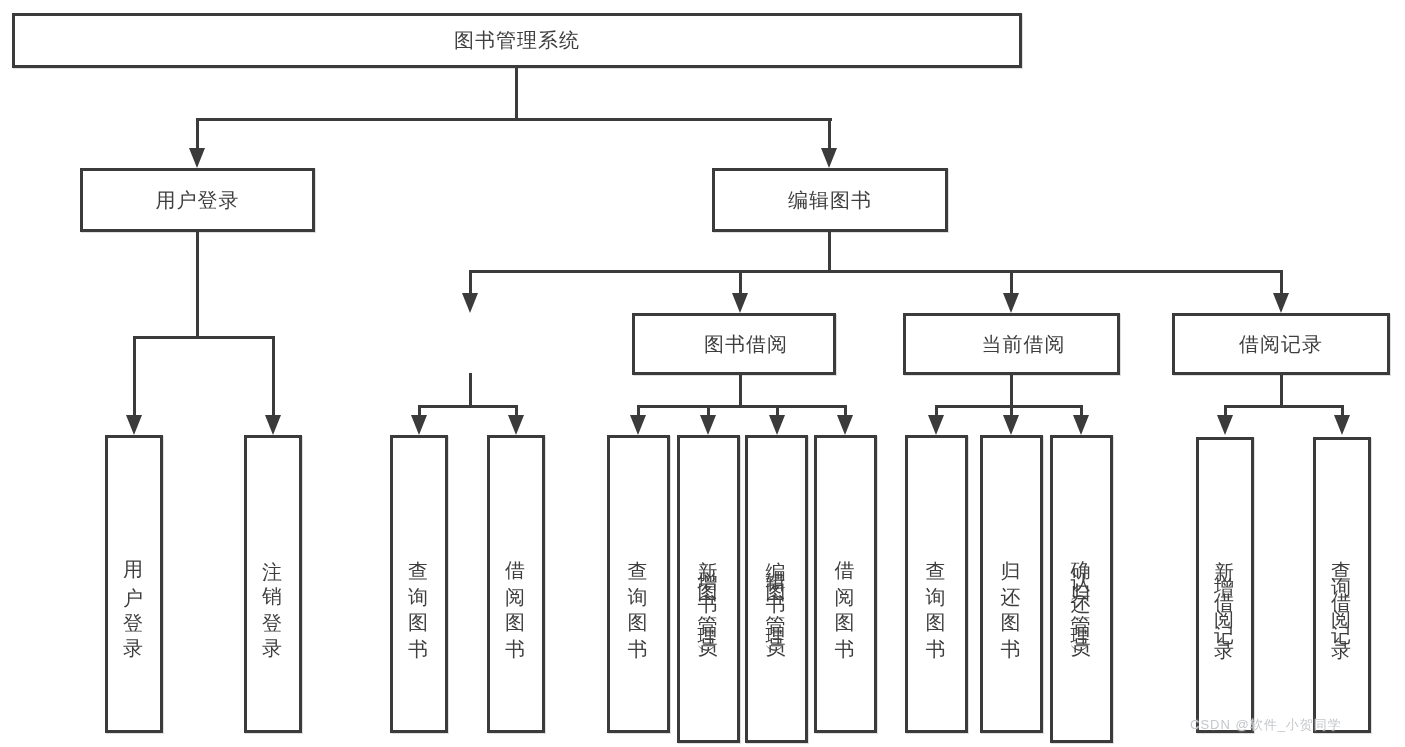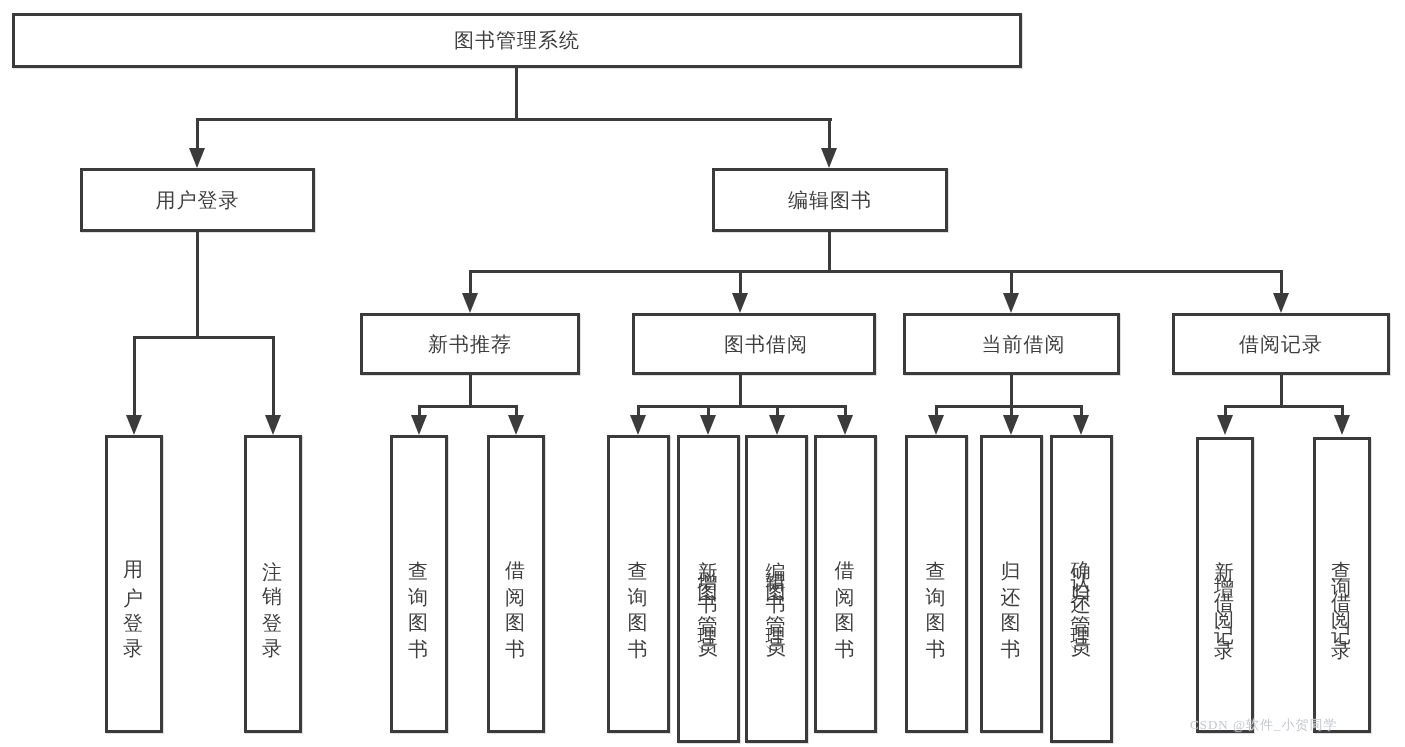--- a/index.html
+++ b/index.html
@@ -6,21 +6,21 @@
     --line:#3b3b3b;
     --text:#3e3e3e;
     --watermark:#c4c7cc;
     --background:#ffffff;
   }
   html,body{margin:0;padding:0;background:var(--background);}
   .diagram{
     position:relative;
     width:1405px;height:747px;
     background:var(--background);
-    font-family:Liberation Serif, serif;
+    font-family:Liberation Sans, sans-serif;
     overflow:hidden;
   }
   
   .node{
     position:absolute;
     box-sizing:border-box;
     border:3px solid var(--line);
     background:#fff;
     display:flex;align-items:center;justify-content:center;
     font-size:20px;color:var(--text);
@@ -87,24 +87,21 @@
   <div class="h" style="left:469px;top:270px;width:814px;"></div>
   <div class="v" style="left:469px;top:270px;height:25px;"></div>
   <div class="arrow" style="left:462px;top:293px;"></div>
   <div class="v" style="left:739px;top:270px;height:25px;"></div>
   <div class="arrow" style="left:732px;top:293px;"></div>
   <div class="v" style="left:1010px;top:270px;height:25px;"></div>
   <div class="arrow" style="left:1003px;top:293px;"></div>
   <div class="v" style="left:1280px;top:270px;height:25px;"></div>
   <div class="arrow" style="left:1273px;top:293px;"></div>
 
-  <div class="node" style="left:360px;top:313px;width:220px;height:62px;">
-    <span>新书推荐</span>
-  </div>
-  <div class="node" style="left:632px;top:313px;width:244px;height:62px;padding-left:24px;">
+  <div class="node" style="left:632px;top:313px;width:204px;height:62px;padding-left:24px;">
     <span>图书借阅</span>
   </div>
   <div class="node" style="left:903px;top:313px;width:217px;height:62px;padding-left:24px;">
     <span>当前借阅</span>
   </div>
   <div class="node" style="left:1172px;top:313px;width:218px;height:62px;">
     <span>借阅记录</span>
   </div>
 
   <div class="v" style="left:469px;top:373px;height:34px;"></div>

